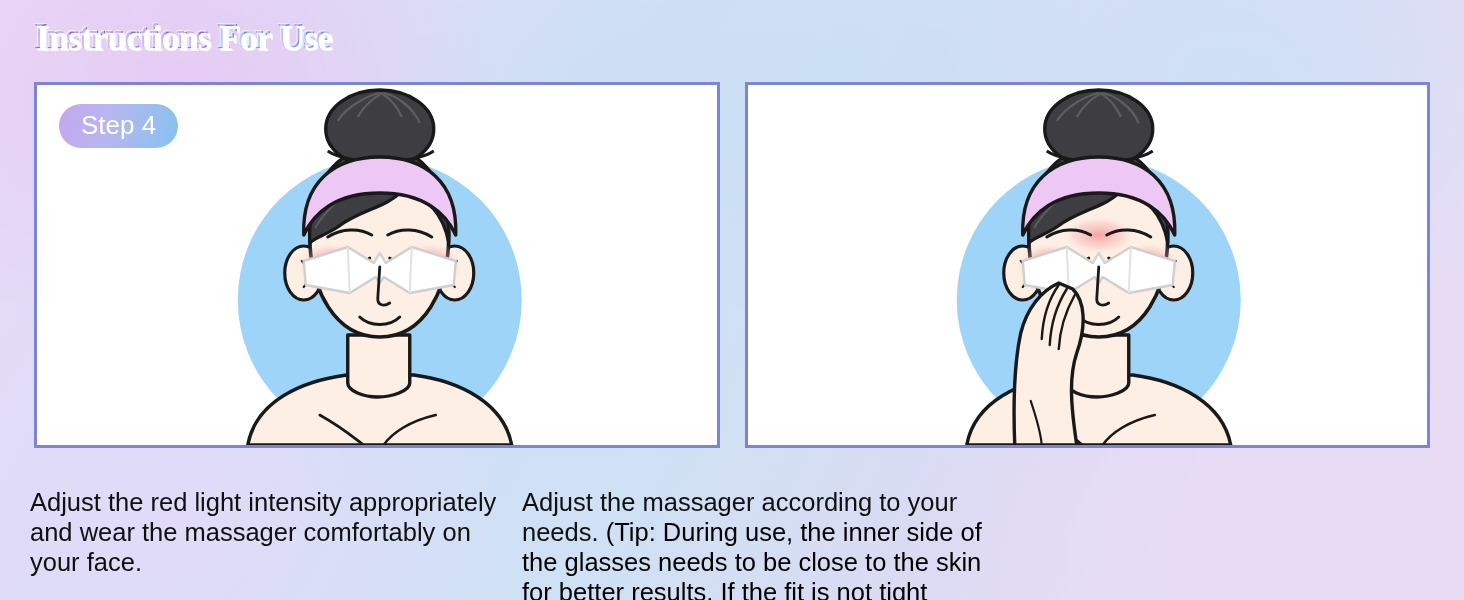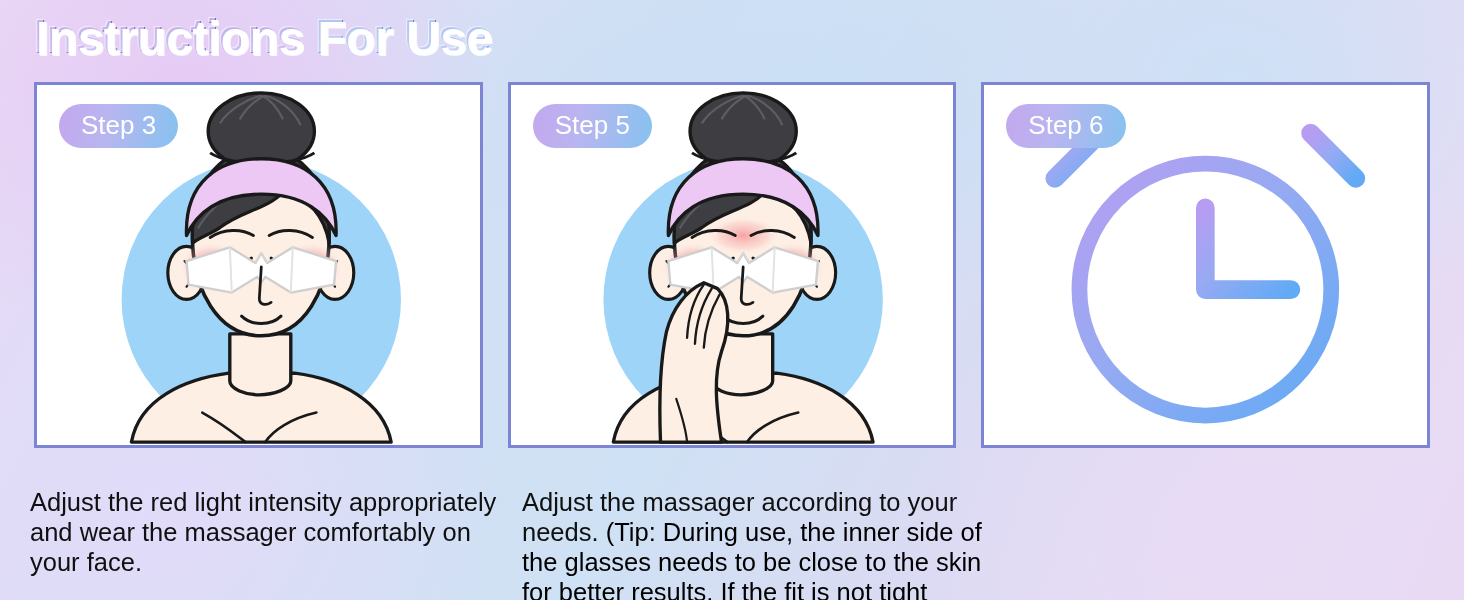--- a/index.html
+++ b/index.html
@@ -55,23 +55,23 @@
     width: 1464px;
     height: 600px;
     z-index: 2;
   }
 
   
   .title {
     position: absolute;
     left: 34px;
     top: 8px;
-    font-family: Liberation Sans, sans-serif;
+    font-family: Liberation Serif, serif;
     font-weight: bold;
-    font-size: 48px;
+    font-size: 35px;
     letter-spacing: -0.5px;
     line-height: 58px;
     white-space: nowrap;
     text-shadow:
        2px 2px 0 #ffffff,
        3px 3px 0 rgba(255,255,255,0.85),
       -1px -1px 0 rgba(255,255,255,0.55);
   }
   .title .tw {
     background: linear-gradient(180deg, #6f4fc9 0%, #7b63d6 45%, #9b8ae6 100%);
@@ -157,21 +157,21 @@
 
 <div class="page">
 
   <div class="title">
     <span class="tw">Instructions</span><span class="tw2"> For Use</span>
   </div>
 
   <div class="panels">
 
     <div class="panel">
-      <div class="badge">Step 3</div>
+      <div class="badge">Step 4</div>
       <div class="art">
         <svg viewBox="0 0 450 360" preserveAspectRatio="xMidYMid meet">
           <defs>
             <radialGradient id="glow1" cx="50%" cy="50%" r="50%">
               <stop offset="0%" stop-color="#f4777d" stop-opacity="0.85"></stop>
               <stop offset="65%" stop-color="#f7a0a4" stop-opacity="0.35"></stop>
               <stop offset="100%" stop-color="#ffffff" stop-opacity="0"></stop>
             </radialGradient>
           </defs>
 
@@ -221,21 +221,20 @@
           <path d="M222 178 L228 168 L234 178" fill="none" stroke="#d6d6d6" stroke-width="2"></path>
 
           <path d="M228 182 L226 214 C226 220 232 222 238 218" fill="none" stroke="#191919" stroke-width="2.8" stroke-linecap="round"></path>
 
           <path d="M208 232 C218 242 238 242 248 232" fill="none" stroke="#191919" stroke-width="3" stroke-linecap="round"></path>
         </svg>
       </div>
     </div>
 
     <div class="panel">
-      <div class="badge">Step 5</div>
       <div class="art">
         <svg viewBox="0 0 450 360" preserveAspectRatio="xMidYMid meet">
           <defs>
             <radialGradient id="glow2" cx="50%" cy="50%" r="50%">
               <stop offset="0%" stop-color="#f4777d" stop-opacity="0.85"></stop>
               <stop offset="65%" stop-color="#f7a0a4" stop-opacity="0.35"></stop>
               <stop offset="100%" stop-color="#ffffff" stop-opacity="0"></stop>
             </radialGradient>
           </defs>
           <circle cx="236" cy="215" r="142" fill="#9ed4f7"></circle>
@@ -278,41 +277,20 @@
           <path d="M196 198 C178 206 164 224 158 248 C152 276 150 310 152 360
                    L214 360 C208 320 206 292 214 268 C224 240 222 216 210 204 Z" fill="#fdefe4" stroke="#191919" stroke-width="3.4" stroke-linejoin="round"></path>
           <path d="M196 200 C186 214 180 234 179 254" fill="none" stroke="#191919" stroke-width="2.4" stroke-linecap="round"></path>
           <path d="M204 204 C194 220 188 240 187 260" fill="none" stroke="#191919" stroke-width="2.4" stroke-linecap="round"></path>
           <path d="M212 210 C203 226 197 246 196 264" fill="none" stroke="#191919" stroke-width="2.4" stroke-linecap="round"></path>
           <path d="M168 316 C174 334 178 348 179 360" fill="none" stroke="#191919" stroke-width="2.2" stroke-linecap="round"></path>
         </svg>
       </div>
     </div>
 
-    <div class="panel">
-      <div class="badge">Step 6</div>
-      <div class="art">
-        <svg viewBox="0 0 450 360" preserveAspectRatio="xMidYMid meet">
-          <defs>
-            <linearGradient id="clockgrad" x1="0%" y1="0%" x2="100%" y2="100%">
-              <stop offset="0%" stop-color="#b79df2"></stop>
-              <stop offset="45%" stop-color="#96aaf2"></stop>
-              <stop offset="100%" stop-color="#62aaf5"></stop>
-            </linearGradient>
-          </defs>
-
-          <line x1="72" y1="92" x2="118" y2="46" stroke="url(#clockgrad)" stroke-width="19" stroke-linecap="round"></line>
-          <line x1="378" y1="92" x2="332" y2="46" stroke="url(#clockgrad)" stroke-width="19" stroke-linecap="round"></line>
-
-          <circle cx="225" cy="205" r="128" fill="none" stroke="url(#clockgrad)" stroke-width="16"></circle>
-
-          <path d="M225 122 L225 205 L312 205" fill="none" stroke="url(#clockgrad)" stroke-width="19" stroke-linecap="round" stroke-linejoin="round"></path>
-        </svg>
-      </div>
-    </div>
 
   </div>
 
   <div class="captions">
     <div class="caption cap-1">
       <span>Adjust the red light intensity appropriately and wear the massager comfortably on your face.</span>
     </div>
     <div class="caption cap-2">
       <span>Adjust the massager according to your needs. </span><span class="red">(Tip: During use, the inner side of the glasses needs to be close to the skin for better results. If the fit is not tight enough, you can press it slightly)</span>
     </div>

